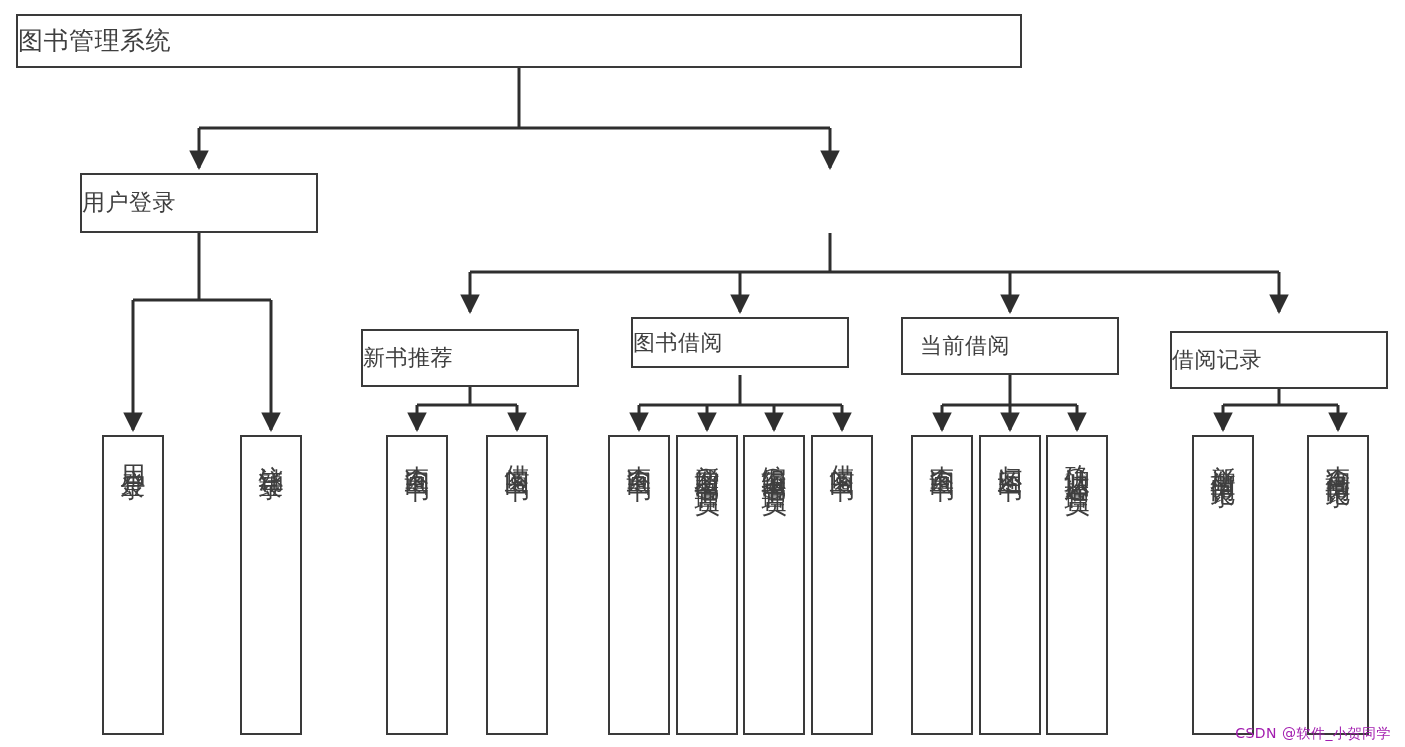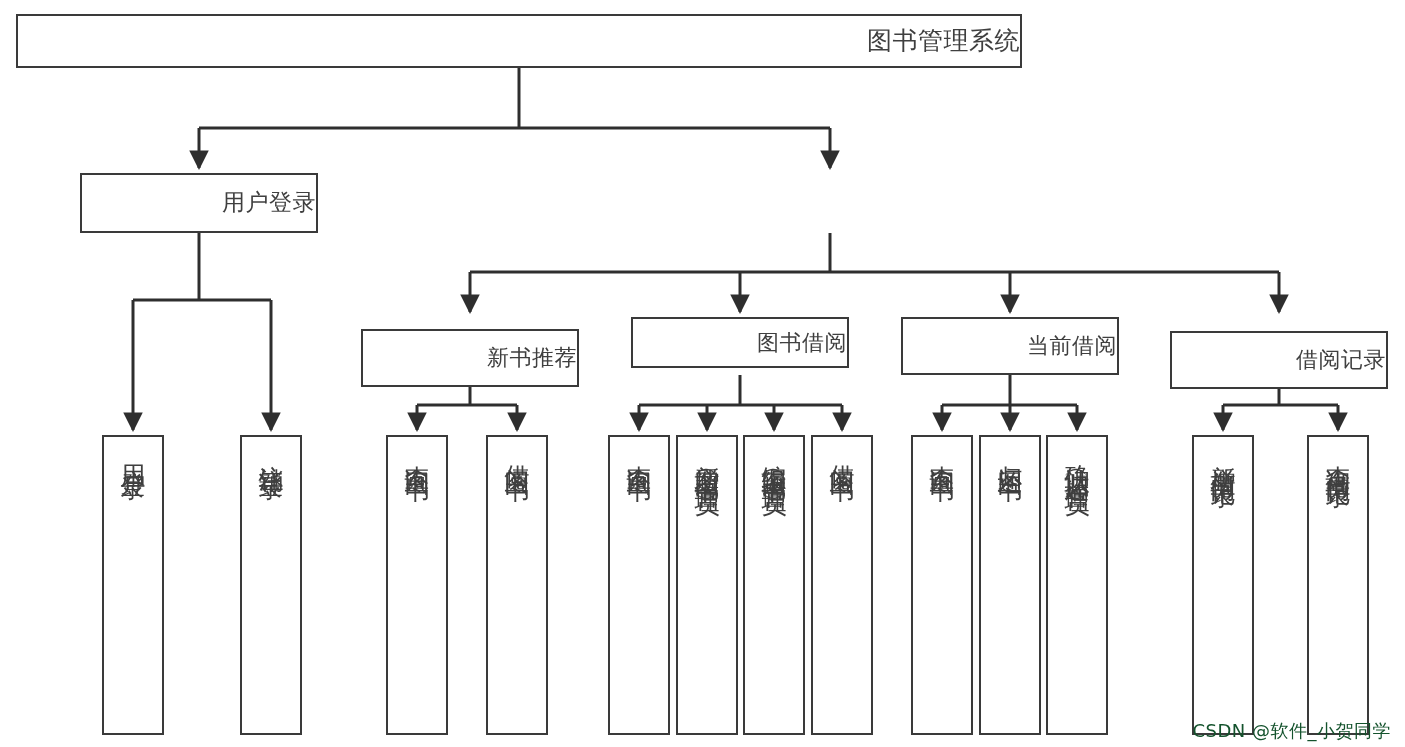--- a/index.html
+++ b/index.html
@@ -25,21 +25,21 @@
     height: 747px;
     pointer-events: none;
   }
   .node {
     position: absolute;
     box-sizing: border-box;
     border: 2.5px solid #3a3a3a;
     background: #ffffff;
     display: flex;
     align-items: center;
-    justify-content: flex-end;
+    justify-content: flex-start;
     color: #3f3f3f;
   }
   .node .label {
     display: block;
     text-align: center;
     line-height: 1.18;
     letter-spacing: 0.5px;
   }
   .node-root .label {
     font-size: 25px;
@@ -65,22 +65,22 @@
     white-space: normal;
     max-height: 286px;
   }
   .node-leaf.tall .label {
     max-height: 294px;
   }
   #watermark {
     position: absolute;
     right: 14px;
     bottom: 4px;
-    font-size: 18px;
-    color: #14532d;
+    font-size: 14px;
+    color: #a21caf;
     letter-spacing: 0.5px;
     white-space: nowrap;
     user-select: none;
   }
 </style>
 </head>
 <body>
 
 <div id="canvas">
 

